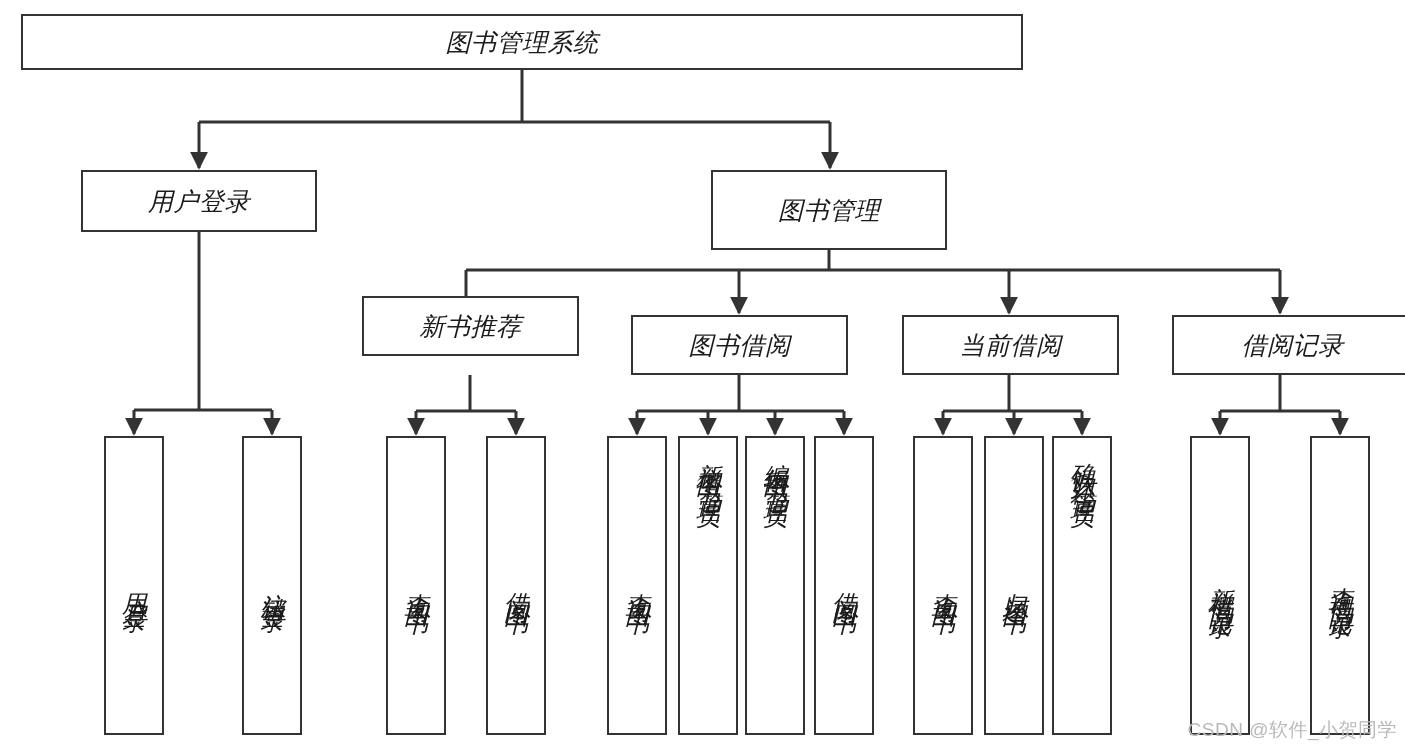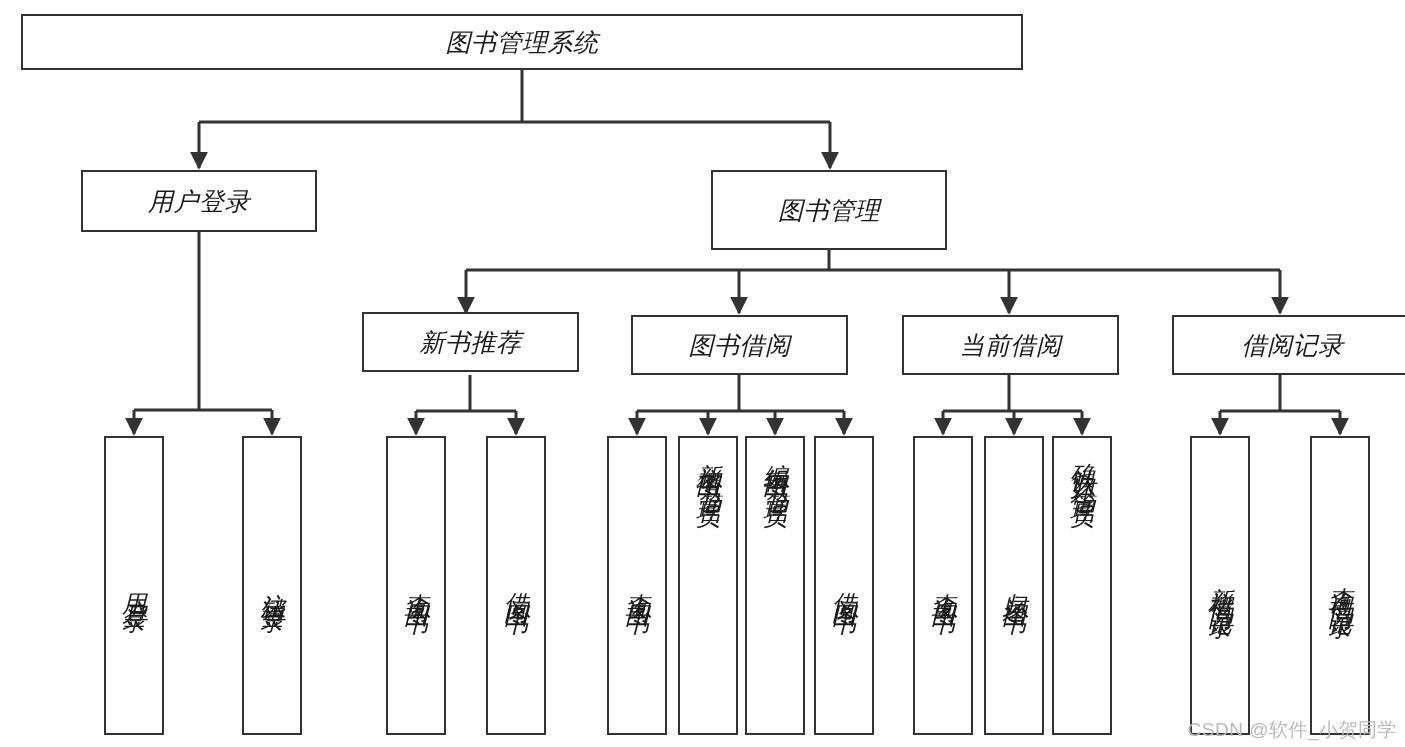--- a/index.html
+++ b/index.html
@@ -144,21 +144,21 @@
     <span class="label">图书管理系统</span>
   </div>
 
   <div class="node h" style="left: 81px; top: 170px; width: 236px; height: 62px; border-color: rgb(51, 51, 51); color: rgb(27, 27, 27); background: rgb(255, 255, 255);">
     <span class="label">用户登录</span>
   </div>
   <div class="node h" style="left: 711px; top: 170px; width: 236px; height: 80px; border-color: rgb(51, 51, 51); color: rgb(27, 27, 27); background: rgb(255, 255, 255);">
     <span class="label">图书管理</span>
   </div>
 
-  <div class="node h" style="left: 362px; top: 312px; width: 217px; height: 60px; border-color: rgb(51, 51, 51); color: rgb(27, 27, 27); background: rgb(255, 255, 255);">
+  <div class="node h" style="left: 362px; top: 296px; width: 217px; height: 60px; border-color: rgb(51, 51, 51); color: rgb(27, 27, 27); background: rgb(255, 255, 255);">
     <span class="label">新书推荐</span>
   </div>
   <div class="node h" style="left: 631px; top: 315px; width: 217px; height: 60px; border-color: rgb(51, 51, 51); color: rgb(27, 27, 27); background: rgb(255, 255, 255);">
     <span class="label">图书借阅</span>
   </div>
   <div class="node h" style="left: 902px; top: 315px; width: 217px; height: 60px; border-color: rgb(51, 51, 51); color: rgb(27, 27, 27); background: rgb(255, 255, 255);">
     <span class="label">当前借阅</span>
   </div>
   <div class="node h" style="left: 1172px; top: 315px; width: 241px; height: 60px; border-color: rgb(51, 51, 51); color: rgb(27, 27, 27); background: rgb(255, 255, 255);">
     <span class="label">借阅记录</span>

